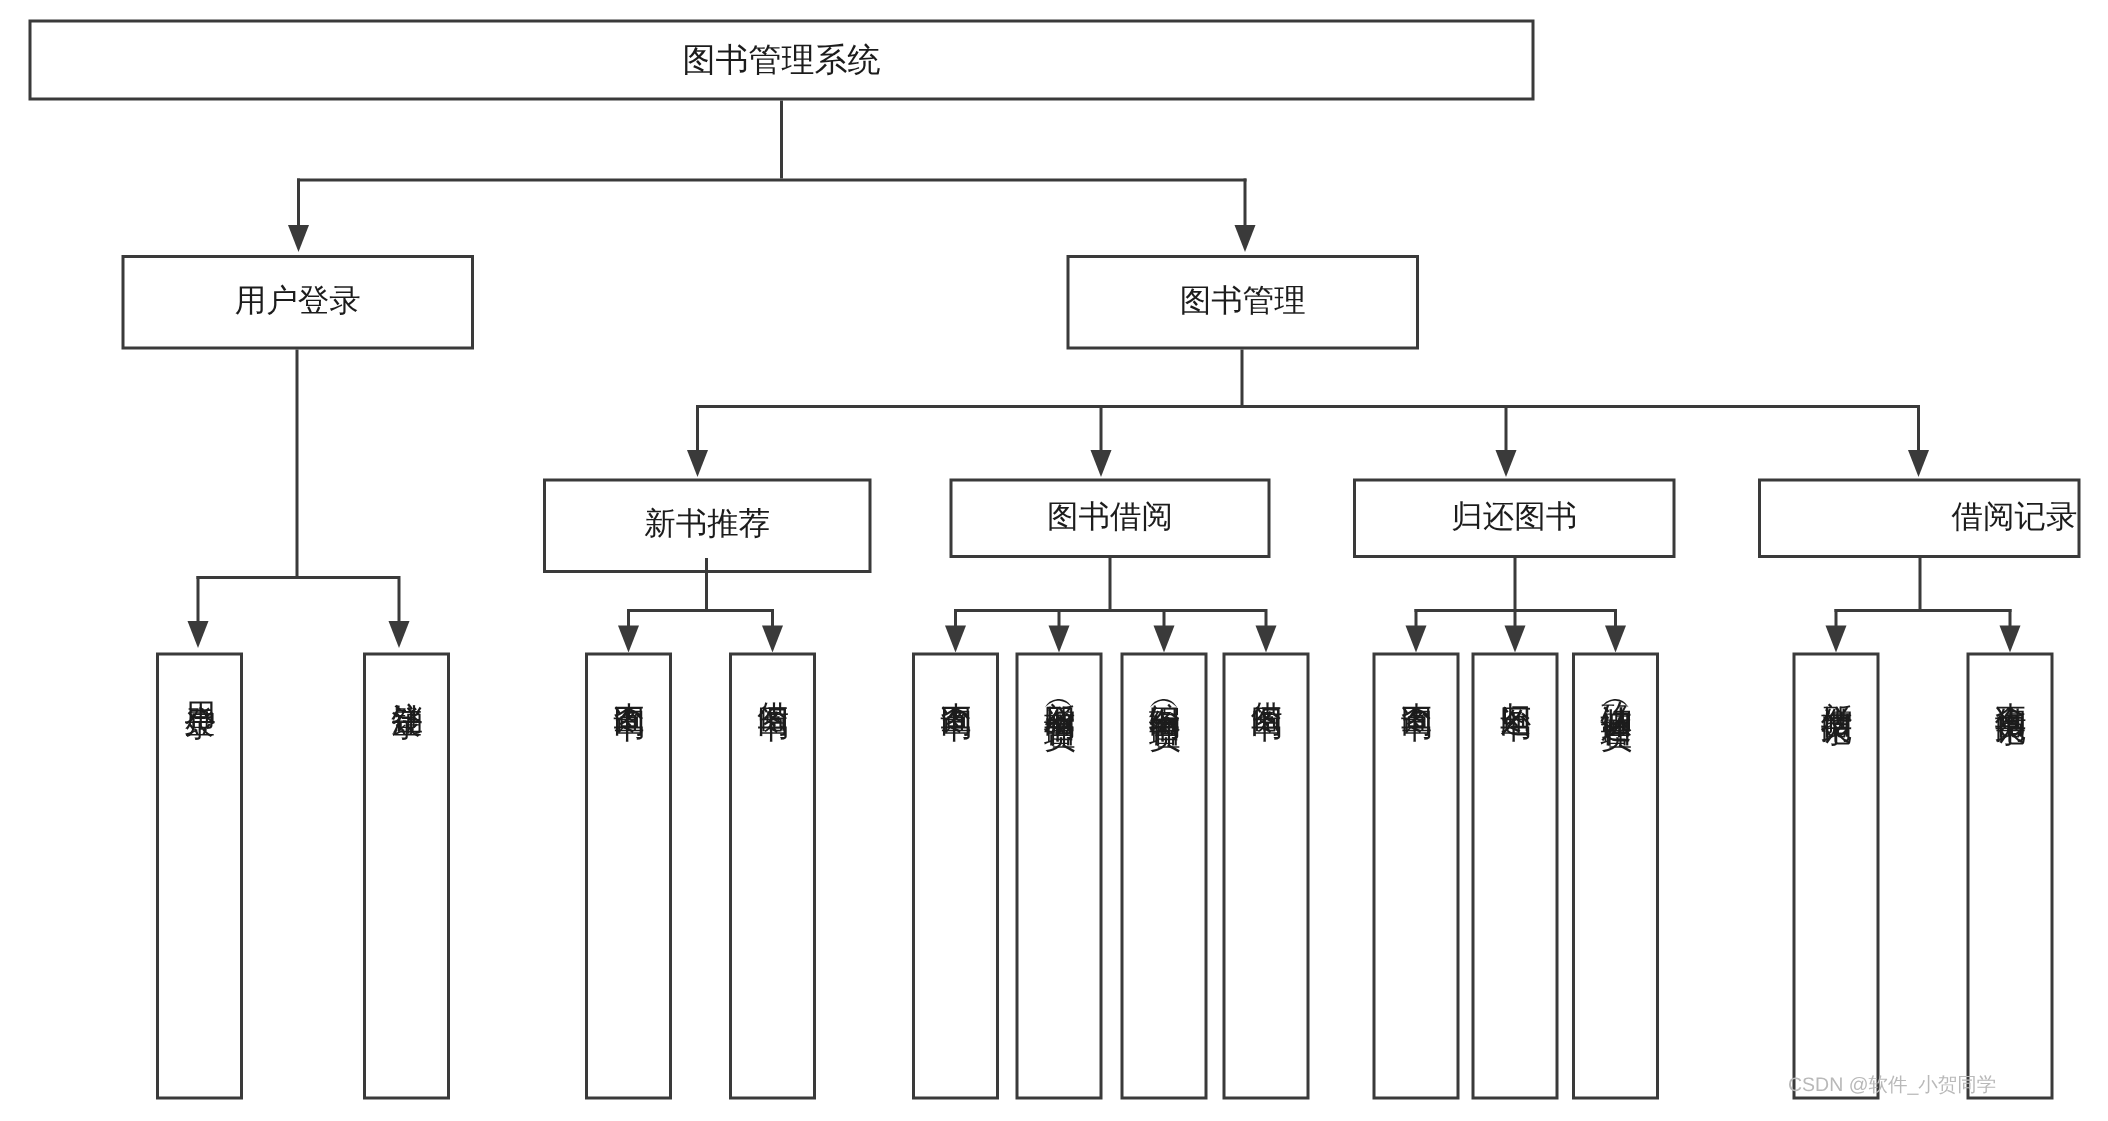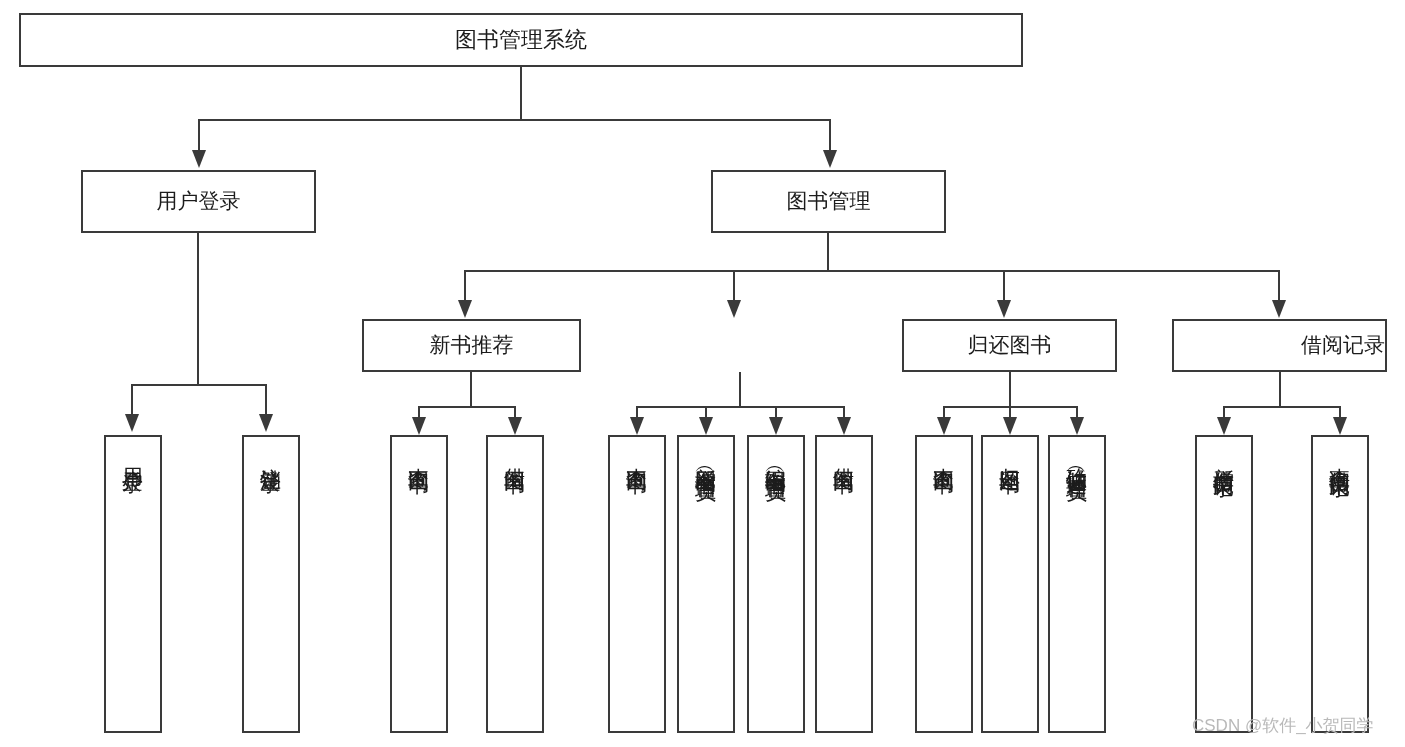--- a/index.html
+++ b/index.html
@@ -76,21 +76,21 @@
     height: 0;
     border-left: 7px solid transparent;
     border-right: 7px solid transparent;
     border-top: 18px solid #3a3a3a;
   }
 
   
   #watermark {
     position: absolute;
     color: #b9b9b9;
-    font-size: 17px;
+    font-size: 13px;
     white-space: nowrap;
     pointer-events: none;
   }
 </style>
 </head>
 <body>
 
 <div id="canvas">
 
   <div class="node horiz root" style="left:19px; top:13px; width:1004px; height:54px;">
@@ -125,22 +125,25 @@
   <div class="hline" style="left:464px; top:270px; width:816px;"></div>
   <div class="vline" style="left:464px; top:270px; height:31px;"></div>
   <div class="arrow" style="left:458px; top:300px;"></div>
   <div class="vline" style="left:733px; top:270px; height:31px;"></div>
   <div class="arrow" style="left:727px; top:300px;"></div>
   <div class="vline" style="left:1003px; top:270px; height:31px;"></div>
   <div class="arrow" style="left:997px; top:300px;"></div>
   <div class="vline" style="left:1278px; top:270px; height:31px;"></div>
   <div class="arrow" style="left:1272px; top:300px;"></div>
 
-  <div class="node horiz" style="left:362px; top:319px; width:219px; height:53px;">
+  <div class="node horiz" style="left:362px; top:319px; width:219px; height:63px;">
     <span class="label">新书推荐</span>
+  </div>
+  <div class="node horiz" style="left:633px; top:319px; width:214px; height:53px;">
+    <span class="label">图书借阅</span>
   </div>
   <div class="node horiz" style="left:902px; top:319px; width:215px; height:53px;">
     <span class="label">归还图书</span>
   </div>
   <div class="node horiz" style="left:1172px; top:319px; width:215px; height:53px;justify-content:flex-end;">
     <span class="label">借阅记录</span>
   </div>
 
   <div class="vline" style="left:470px; top:372px; height:34px;"></div>
   <div class="hline" style="left:418px; top:406px; width:98px;"></div>

